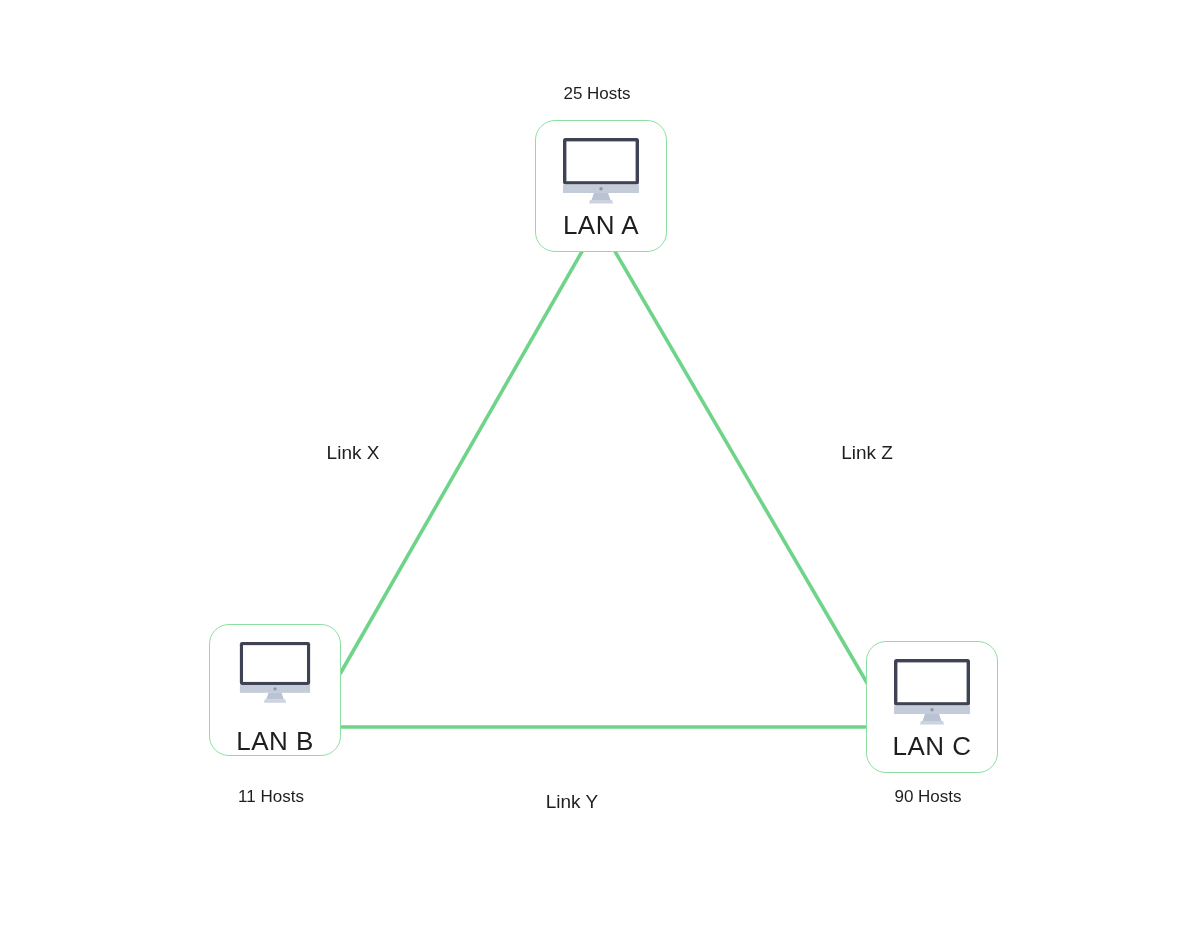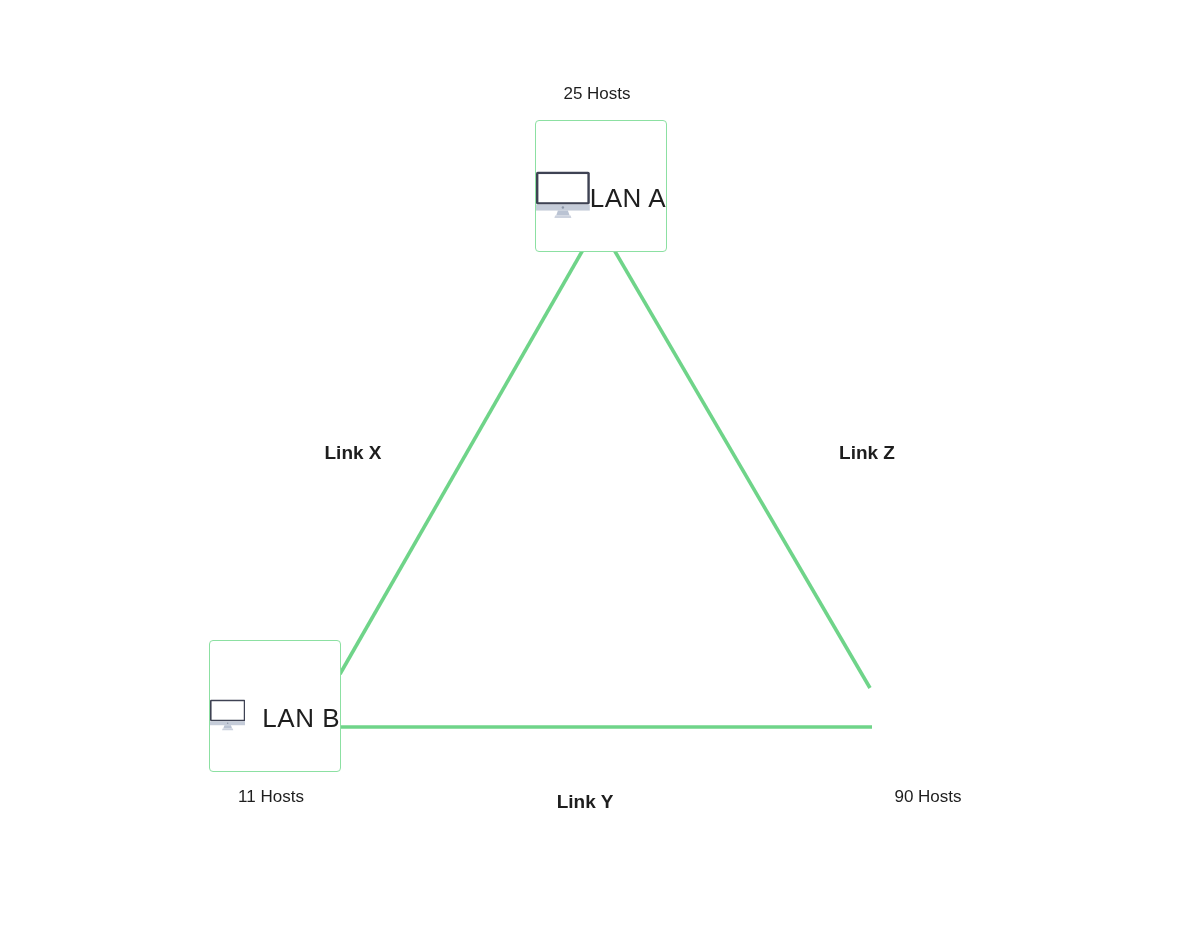--- a/index.html
+++ b/index.html
@@ -34,29 +34,29 @@
   .links-layer line{
     stroke:var(--link);
     stroke-width:3.6;
   }
   .node-box{
     position:absolute;
     width:132px;
     height:132px;
     background:var(--background);
     border:1.5px solid var(--node-border);
-    border-radius:4px;
+    border-radius:20px;
     box-sizing:border-box;
     display:flex;
-    flex-direction:row;
+    flex-direction:column;
     align-items:center;
     padding-top:17px;
   }
   .node-a{ left:535px; top:120px; }
-  .node-b{ left:209px; top:640px;gap:17px; }
+  .node-b{ left:209px; top:624px;gap:17px; }
   .node-c{ left:866px; top:641px; }
   .monitor{
     width:76px;
     height:66px;
     display:block;
   }
   .node-label{
     margin-top:7px;
     font-size:26px;
     line-height:28px;
@@ -71,26 +71,26 @@
     color:var(--label-text);
     white-space:nowrap;
   }
   .hosts-a{ left:597px; top:94px; }
   .hosts-b{ left:271px; top:797px; }
   .hosts-c{ left:928px; top:797px; }
   .link-label{
     position:absolute;
     transform:translate(-50%,-50%);
     font-size:19px;
-    font-weight:bold;
+    font-weight:normal;
     color:var(--label-text);
     white-space:nowrap;
   }
   .label-x{ left:353px; top:453px; }
-  .label-y{ left:585px; top:802px; }
+  .label-y{ left:572px; top:802px; }
   .label-z{ left:867px; top:453px; }
 </style>
 </head>
 <body>
 
 <div class="canvas">
 
   <svg class="links-layer" viewBox="0 0 1200 930" xmlns="http://www.w3.org/2000/svg">
     <line x1="584" y1="248" x2="340" y2="674"></line>
     <line x1="336" y1="727" x2="872" y2="727"></line>
@@ -118,18 +118,29 @@
       <rect x="0" y="0" width="76" height="46.5" rx="2.5" style="fill:var(--monitor-frame)"></rect>
       <rect x="3.4" y="3.4" width="69.2" height="39.8" style="fill:#ffffff"></rect>
       <rect x="0" y="46.5" width="76" height="8.5" style="fill:var(--monitor-chin)"></rect>
       <circle cx="38" cy="50.7" r="1.7" style="fill:var(--monitor-dot)"></circle>
       <polygon points="31,55 45,55 47.5,62 28.5,62" style="fill:var(--monitor-stand)"></polygon>
       <polygon points="27,62 49,62 50,65.6 26,65.6" style="fill:var(--monitor-base)"></polygon>
     </svg>
     <div class="node-label">LAN B</div>
   </div>
 
+  <div class="node-box node-c">
+    <svg class="monitor" viewBox="0 0 76 66" xmlns="http://www.w3.org/2000/svg">
+      <rect x="0" y="0" width="76" height="46.5" rx="2.5" style="fill:var(--monitor-frame)"></rect>
+      <rect x="3.4" y="3.4" width="69.2" height="39.8" style="fill:#ffffff"></rect>
+      <rect x="0" y="46.5" width="76" height="8.5" style="fill:var(--monitor-chin)"></rect>
+      <circle cx="38" cy="50.7" r="1.7" style="fill:var(--monitor-dot)"></circle>
+      <polygon points="31,55 45,55 47.5,62 28.5,62" style="fill:var(--monitor-stand)"></polygon>
+      <polygon points="27,62 49,62 50,65.6 26,65.6" style="fill:var(--monitor-base)"></polygon>
+    </svg>
+    <div class="node-label">LAN C</div>
+  </div>
 
   <div class="link-label label-x">Link X</div>
   <div class="link-label label-y">Link Y</div>
   <div class="link-label label-z">Link Z</div>
 
 </div>
 
 </body></html>

